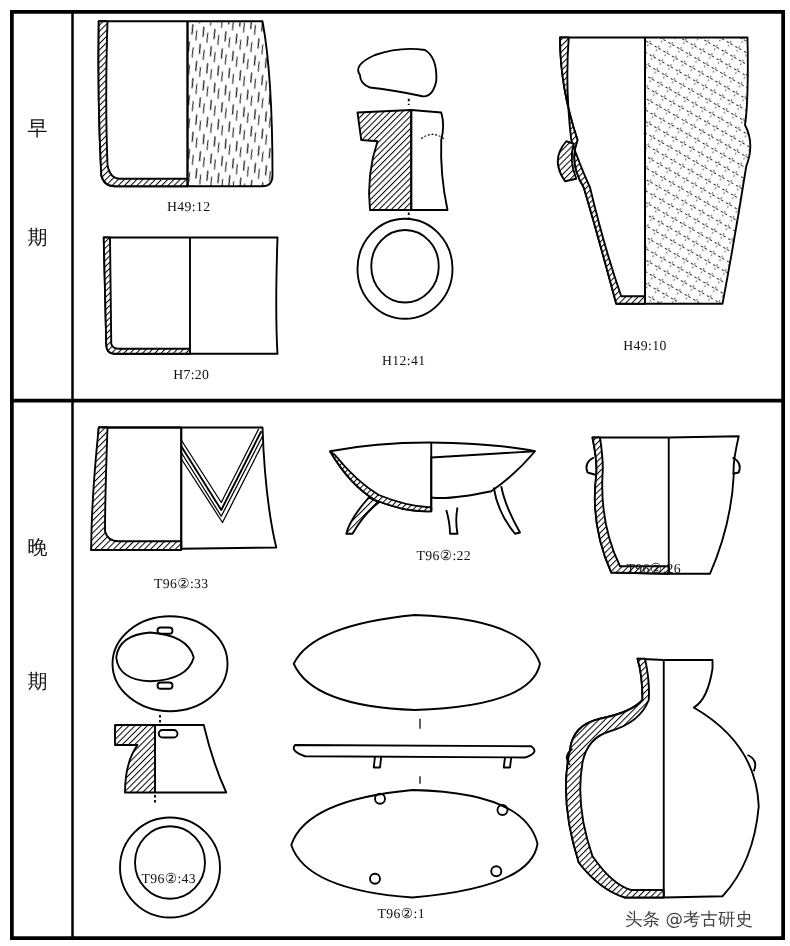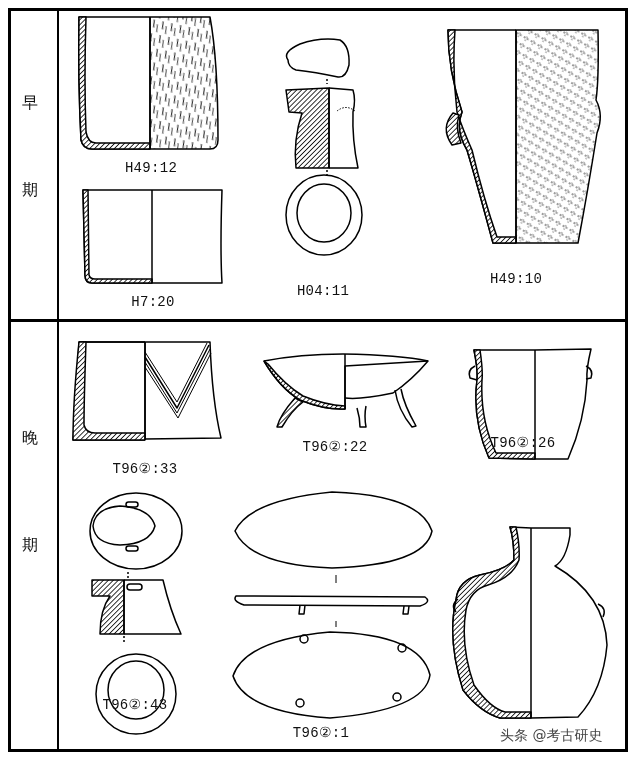--- a/index.html
+++ b/index.html
@@ -1,21 +1,21 @@
 <!DOCTYPE html>
 <html><head>
 <meta charset="utf-8">
 <style>
   html,body{margin:0;padding:0;background:#fff;}
   body{width:632px;height:757px;position:relative;overflow:hidden;font-family:"DejaVu Serif",serif;}
   .frame{position:absolute;left:8px;top:8px;width:614px;height:738px;border:3px solid #000;}
   .vdiv{position:absolute;left:57px;top:8px;width:2px;height:744px;background:#000;}
   .hdiv{position:absolute;left:8px;top:319px;width:620px;height:3px;background:#000;}
   .period-char{position:absolute;left:18px;width:24px;text-align:center;font-size:16px;color:#111;font-family:"DejaVu Serif",serif;}
-  .label{position:absolute;font-size:14px;color:#111;font-family:Liberation Mono, monospace;white-space:nowrap;transform:translateX(-50%);letter-spacing:0.3px;}
+  .label{position:absolute;font-size:11px;color:#111;font-family:Liberation Serif, serif;white-space:nowrap;transform:translateX(-50%);letter-spacing:0.3px;}
   svg.art{position:absolute;left:0;top:0;}
   .watermark{position:absolute;left:500px;top:727px;font-size:14px;color:#222;font-family:"DejaVu Sans",sans-serif;opacity:0.85;}
 </style>
 </head>
 <body>
 
 <div class="frame"></div>
 <div class="vdiv"></div>
 <div class="hdiv"></div>
 
@@ -142,22 +142,22 @@
       <path d="M510,527 L516,527 Q520,545 519,560 Q512,578 488,585 Q470,590 466,610 Q460,645 474,685 Q490,708 505,712 L531,712 L531,718 L500,718 Q480,712 463,690 Q447,640 456,600 Q458,580 480,575 Q505,570 514,560 Q514,540 510,527 Z" fill="url(#hatch)"></path>
       <path d="M458,599 Q450,605 456,612"></path>
       <path d="M598,604 Q607,608 603,617"></path>
       <line x1="531" y1="528" x2="531" y2="718"></line>
     </g>
   </g>
 </svg>
 
 <div class="label" style="left:151px;top:160px">H49:12</div>
 <div class="label" style="left:153px;top:294px">H7:20</div>
-<div class="label" style="left:323px;top:283px">H04:11</div>
+<div class="label" style="left:323px;top:283px">H12:41</div>
 <div class="label" style="left:516px;top:271px">H49:10</div>
 
 <div class="label" style="left:145px;top:460px">T96②:33</div>
-<div class="label" style="left:335px;top:438px">T96②:22</div>
-<div class="label" style="left:523px;top:434px">T96②:26</div>
+<div class="label" style="left:355px;top:438px">T96②:22</div>
+<div class="label" style="left:523px;top:448px">T96②:26</div>
 <div class="label" style="left:135px;top:696px">T96②:43</div>
 <div class="label" style="left:321px;top:724px">T96②:1</div>
 
 <div class="watermark">头条 @考古研史</div>
 
 </body></html>

